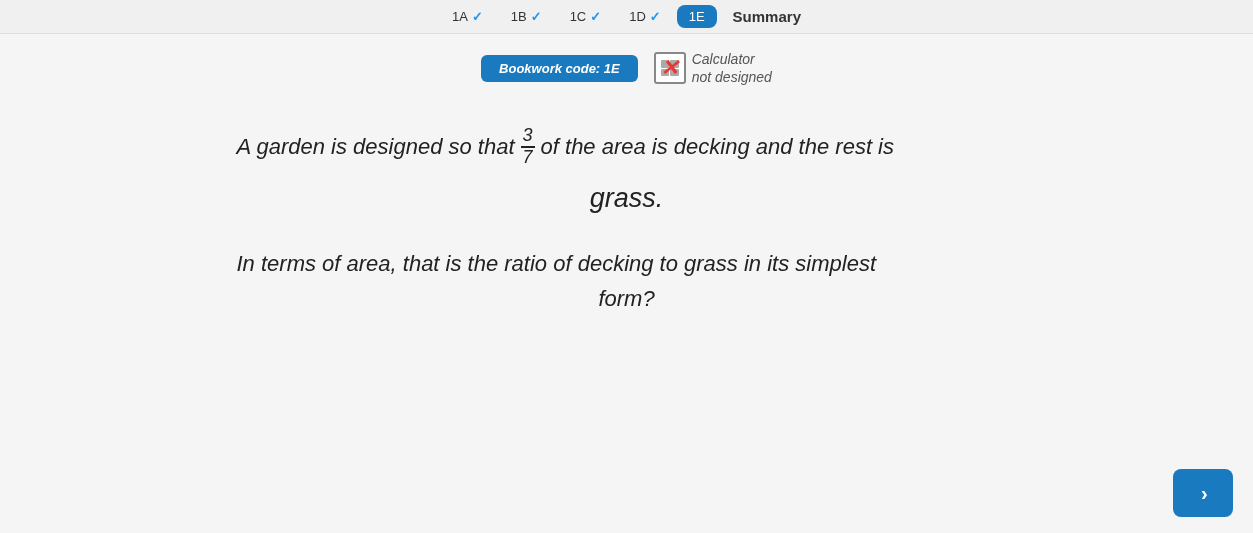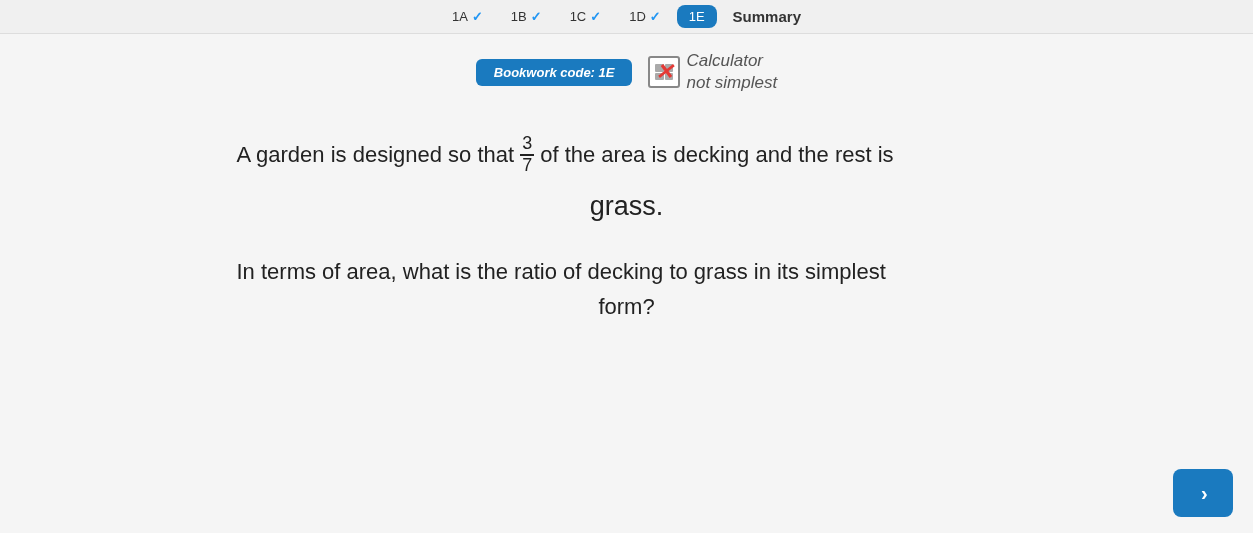--- a/index.html
+++ b/index.html
@@ -131,33 +131,34 @@
     }
 
     .calc-icon .grid-cell {
       background: #aaa;
       border-radius: 1px;
     }
 
     .calc-text {
       display: flex;
       flex-direction: column;
-      font-size: 17px;
+      font-size: 14px;
       color: #555;
       line-height: 1.3;
     }
 
     
     .question-area {
       width: 100%;
       max-width: 900px;
       padding: 40px 60px 20px 60px;
       font-size: 22px;
       color: #222;
       line-height: 1.7;
+      font-style: italic;
     }
 
     .question-line {
       text-align: center;
       font-size: 27px;
       color: #222;
       margin-bottom: 8px;
     }
 
     .question-line-left {
@@ -256,21 +257,21 @@
         <div class="grid-lines">
           <div class="grid-cell"></div>
           <div class="grid-cell"></div>
           <div class="grid-cell"></div>
           <div class="grid-cell"></div>
         </div>
         <span class="x-mark" style="color:#e53935; font-size:22px; font-weight:bold; position:absolute;">✕</span>
       </div>
       <div class="calc-text">
         <span>Calculator</span>
-        <span>not simplest</span>
+        <span>not designed</span>
       </div>
     </div>
   </div>
 
   <div class="question-area">
 
     <div class="question-line-left">
       <span>A garden is designed so that</span>
       <span class="fraction">
         <span class="numerator">3</span>
@@ -278,21 +279,21 @@
       </span>
       <span>of the area is decking and the rest is</span>
     </div>
 
     <div class="question-line">
       <span>grass.</span>
     </div>
 
     <div class="question2">
       <div style="text-align:left;">
-        <span>In terms of area, what is the ratio of decking to grass in its simplest</span>
+        <span>In terms of area, that is the ratio of decking to grass in its simplest</span>
       </div>
 
       <div style="text-align:center;">
         <span>form?</span>
       </div>
     </div>
 
   </div>
 
 </div>

